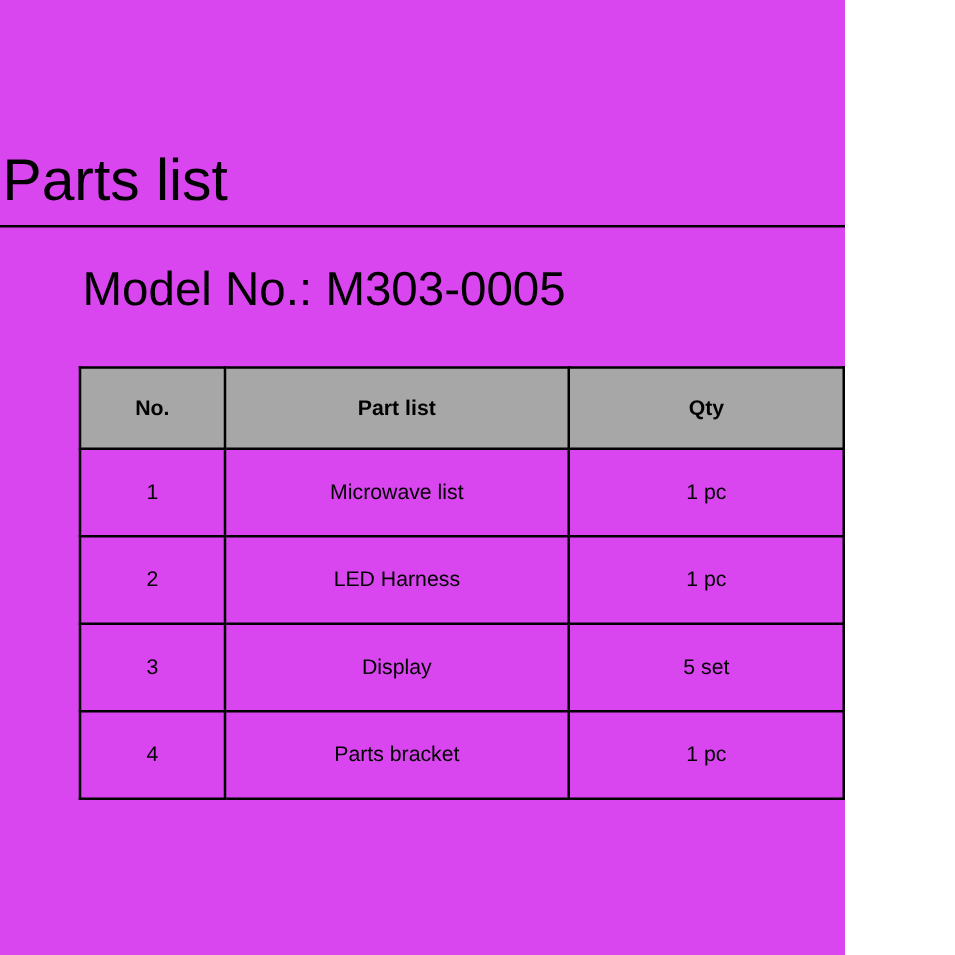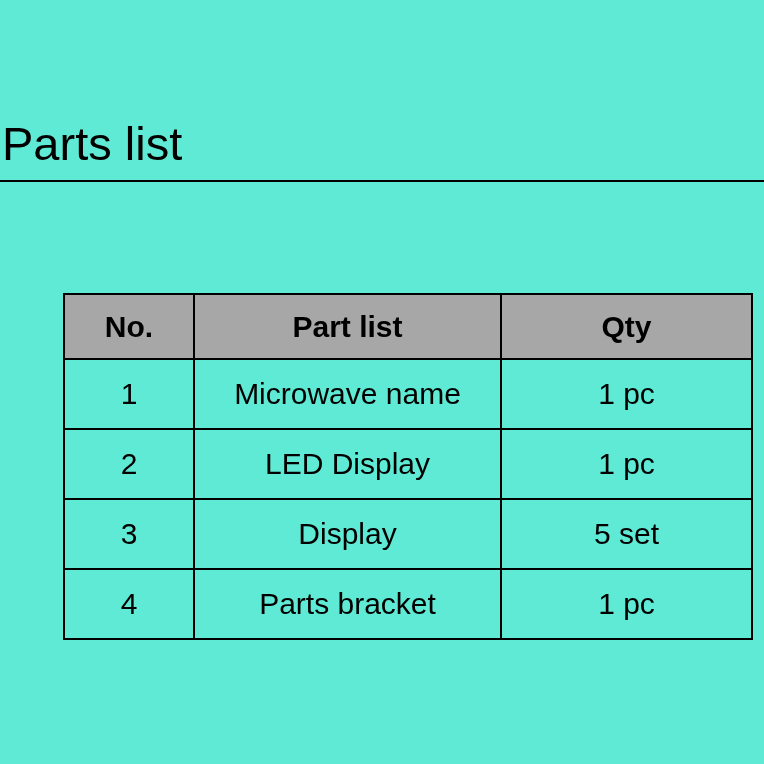--- a/index.html
+++ b/index.html
@@ -2,23 +2,23 @@
 <html><head>
 <meta charset="utf-8">
 <style>
   html, body {
     margin: 0;
     padding: 0;
     background: #ffffff;
   }
   .page {
     position: relative;
-    width: 764px;
+    width: 676px;
     height: 764px;
-    background: #5eead4;
+    background: #d946ef;
     font-family: "Liberation Sans", sans-serif;
     color: #000000;
     overflow: hidden;
   }
   .doc-title {
     position: absolute;
     left: 2px;
     top: 120px;
     font-size: 47px;
     line-height: 1;
@@ -47,21 +47,21 @@
     left: 63px;
     top: 293px;
     border-collapse: collapse;
     table-layout: fixed;
   }
   .parts-table th,
   .parts-table td {
     border: 2px solid #000000;
     text-align: center;
     vertical-align: middle;
-    font-size: 30px;
+    font-size: 17px;
     padding: 0;
   }
   .parts-table thead tr {
     height: 65px;
   }
   .parts-table tbody tr {
     height: 70px;
   }
   .parts-table th {
     background: #a7a7a7;
@@ -73,43 +73,44 @@
 </style>
 </head>
 <body>
 
 <div class="page">
 
   <div class="doc-title">Parts list</div>
 
   <div class="title-rule"></div>
 
+  <div class="model-line">Model No.: M303-0005</div>
 
   <table class="parts-table">
     <colgroup>
       <col class="col-no">
       <col class="col-name">
       <col class="col-qty">
     </colgroup>
     <thead>
       <tr>
         <th>No.</th>
         <th>Part list</th>
         <th>Qty</th>
       </tr>
     </thead>
     <tbody>
       <tr>
         <td>1</td>
-        <td>Microwave name</td>
+        <td>Microwave list</td>
         <td>1 pc</td>
       </tr>
       <tr>
         <td>2</td>
-        <td>LED Display</td>
+        <td>LED Harness</td>
         <td>1 pc</td>
       </tr>
       <tr>
         <td>3</td>
         <td>Display</td>
         <td>5 set</td>
       </tr>
       <tr>
         <td>4</td>
         <td>Parts bracket</td>

